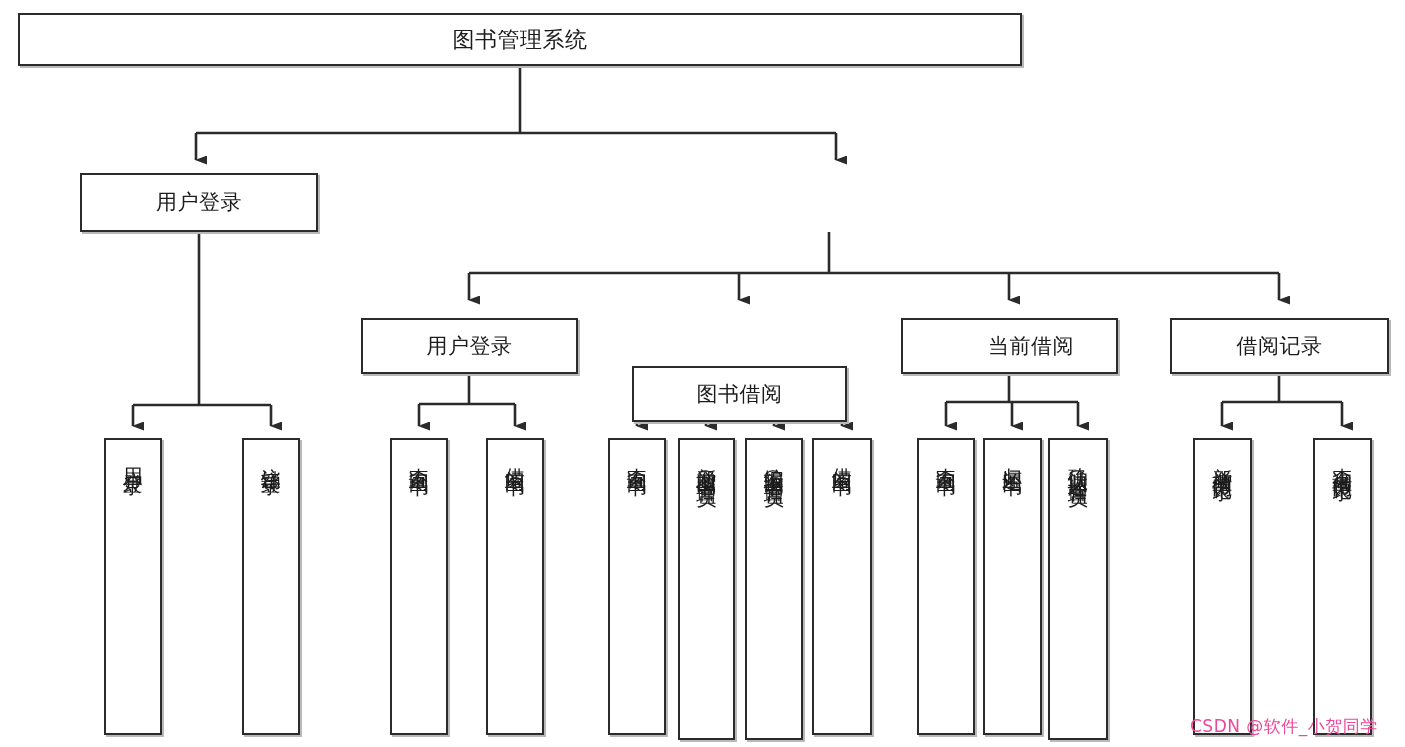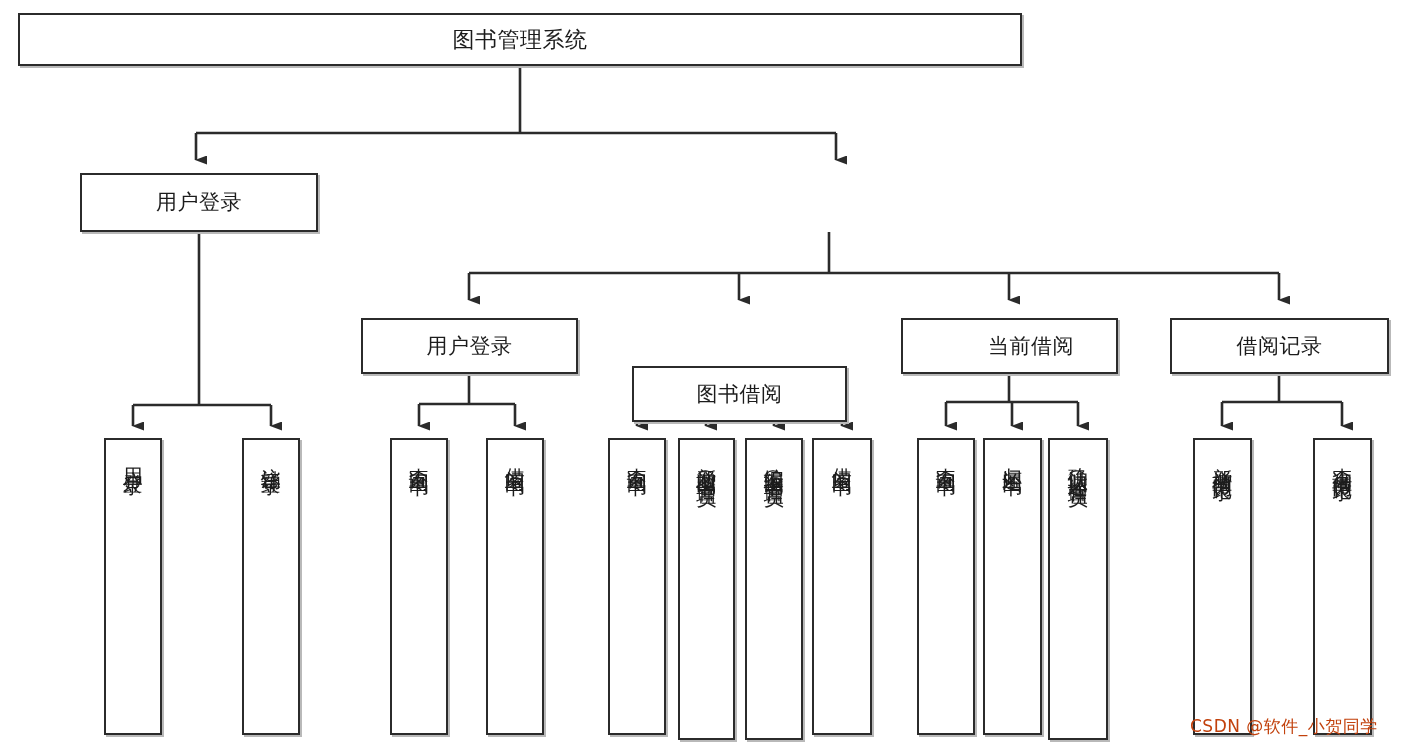--- a/index.html
+++ b/index.html
@@ -59,21 +59,21 @@
   .node.vert .node-label {
     writing-mode: vertical-rl;
     text-orientation: upright;
     font-size: 20px;
     line-height: 1.02;
     letter-spacing: 3px;
   }
   .watermark {
     position: absolute;
     font-size: 17px;
-    color: #c2410c;
+    color: #ec4899;
     white-space: nowrap;
     letter-spacing: 0.5px;
   }
 </style>
 </head>
 <body>
 
 <div id="canvas">
 
   <svg id="wires" viewBox="0 0 1405 747" xmlns="http://www.w3.org/2000/svg">

